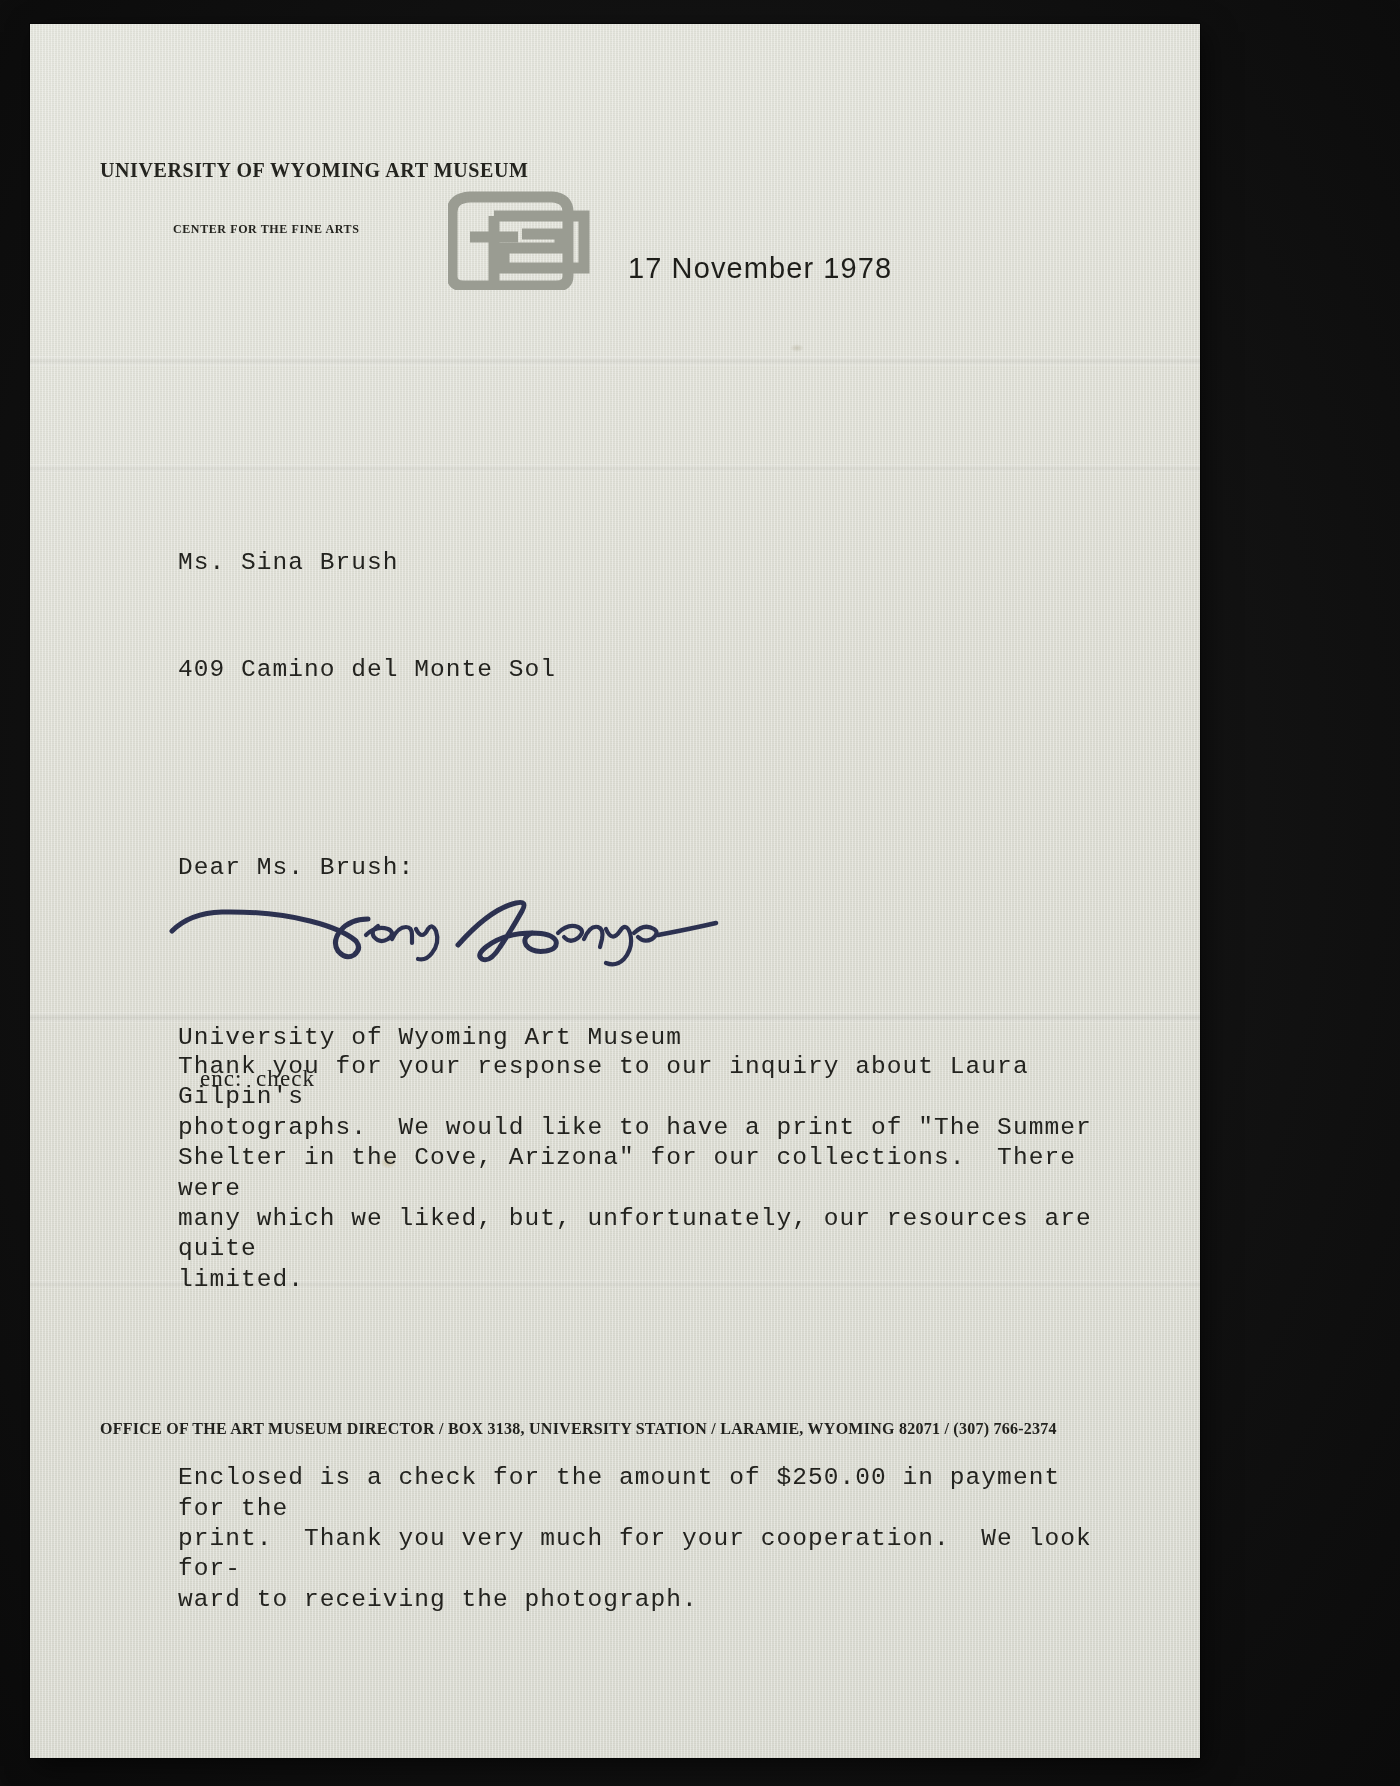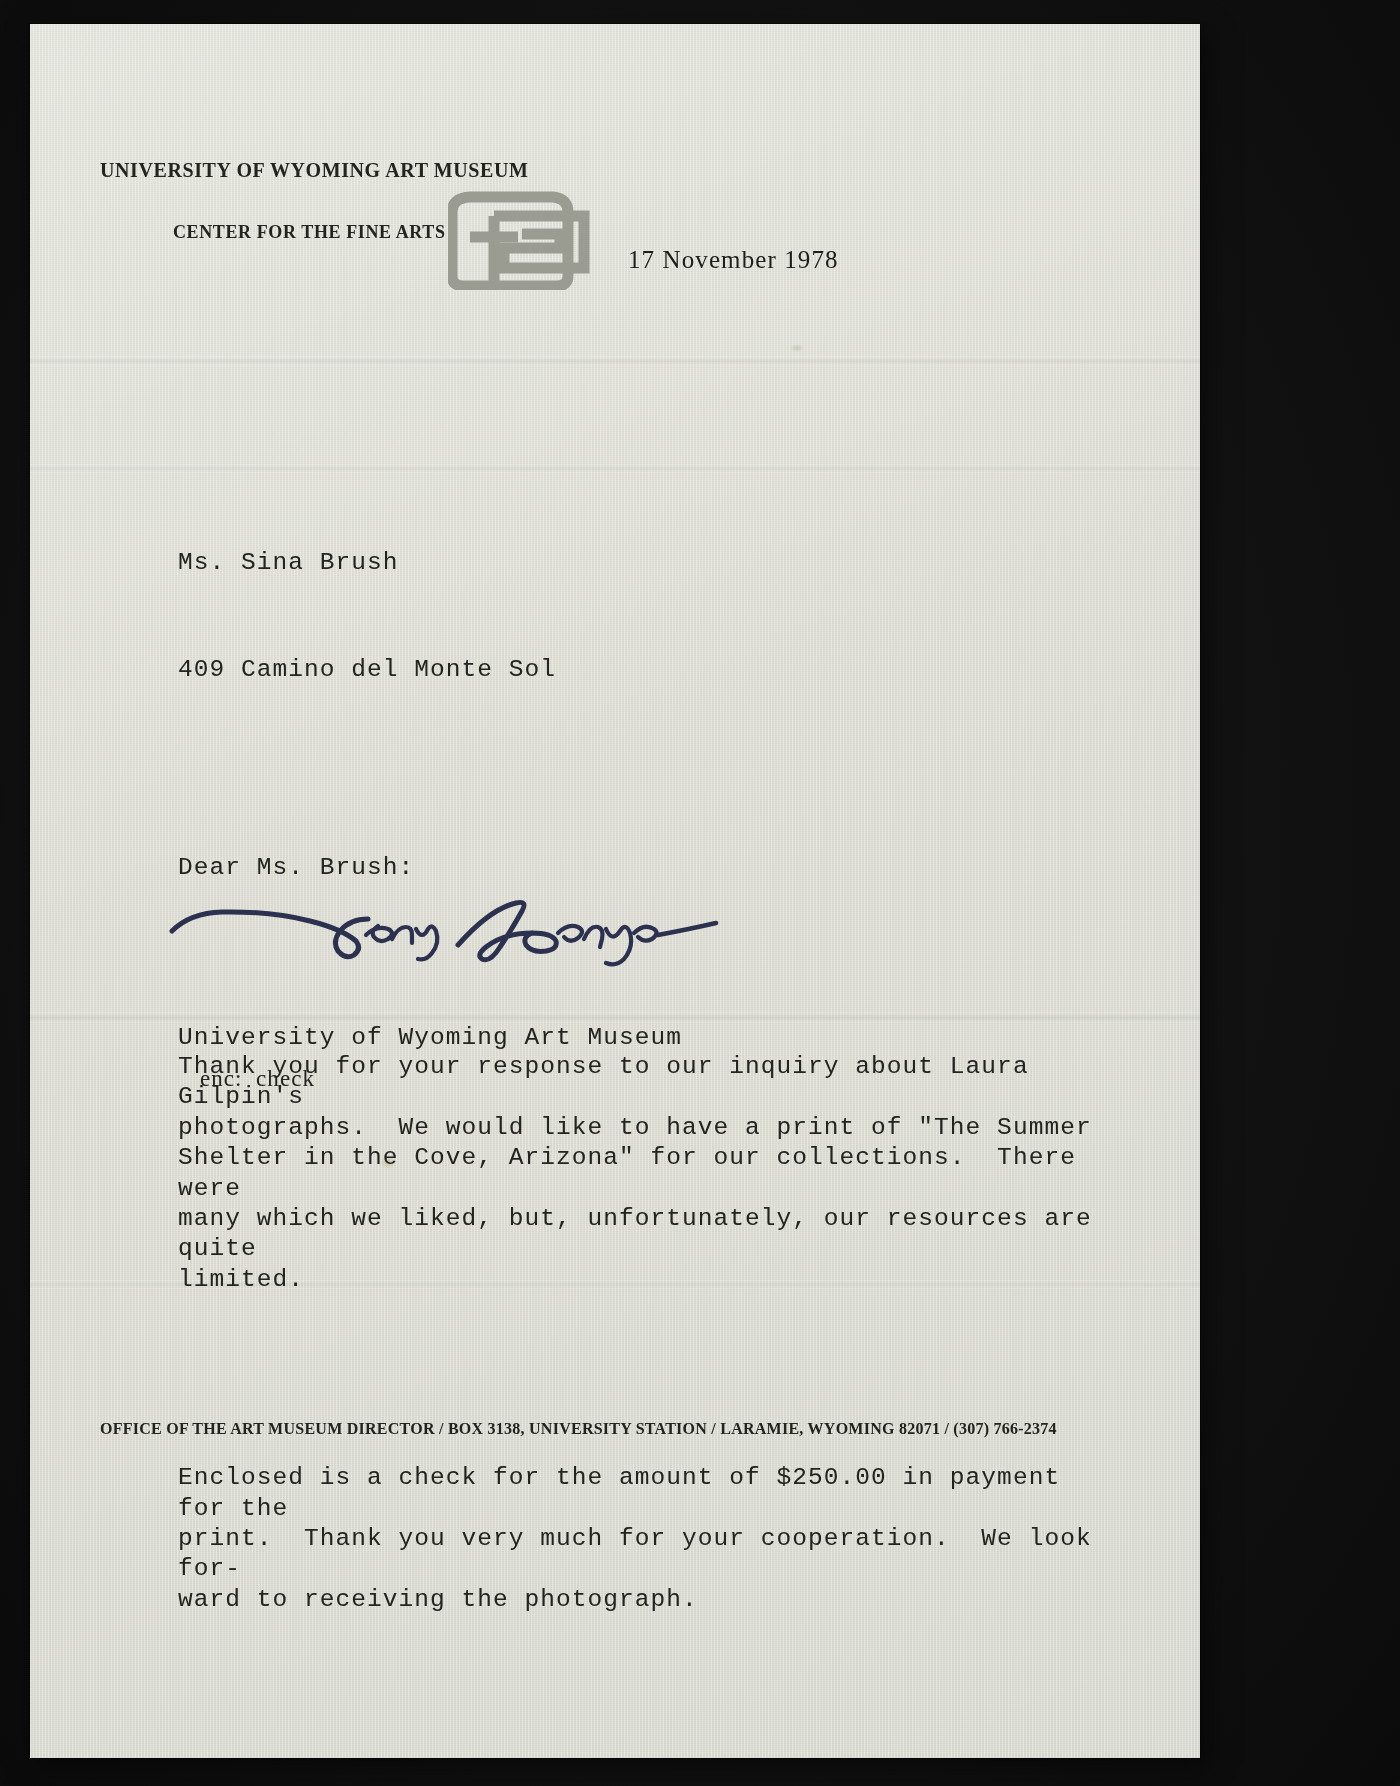--- a/index.html
+++ b/index.html
@@ -79,40 +79,40 @@
     font-size: 20px;
     letter-spacing: 0.6px;
     color: #24241f;
   }
   .letterhead-line2 {
     position: absolute;
     left: 143px;
     top: 198px;
     font-family: "Liberation Serif", serif;
     font-weight: bold;
-    font-size: 18px;
+    font-size: 12px;
     letter-spacing: 0.6px;
     color: #24241f;
   }
   
   .logo {
     position: absolute;
     left: 418px;
     top: 166px;
     width: 145px;
     height: 100px;
   }
   .logo svg { display: block; width: 145px; height: 100px; }
 
   .date {
     position: absolute;
     left: 598px;
-    top: 222px;
-    font-family: Liberation Serif, serif;
-    font-size: 25px;
+    top: 228px;
+    font-family: Liberation Sans, sans-serif;
+    font-size: 29px;
     letter-spacing: 1.1px;
     color: #1e1e1a;
   }
 
   
   .body-text {
     position: absolute;
     left: 140px;
     top: 455px;
     width: 940px;

